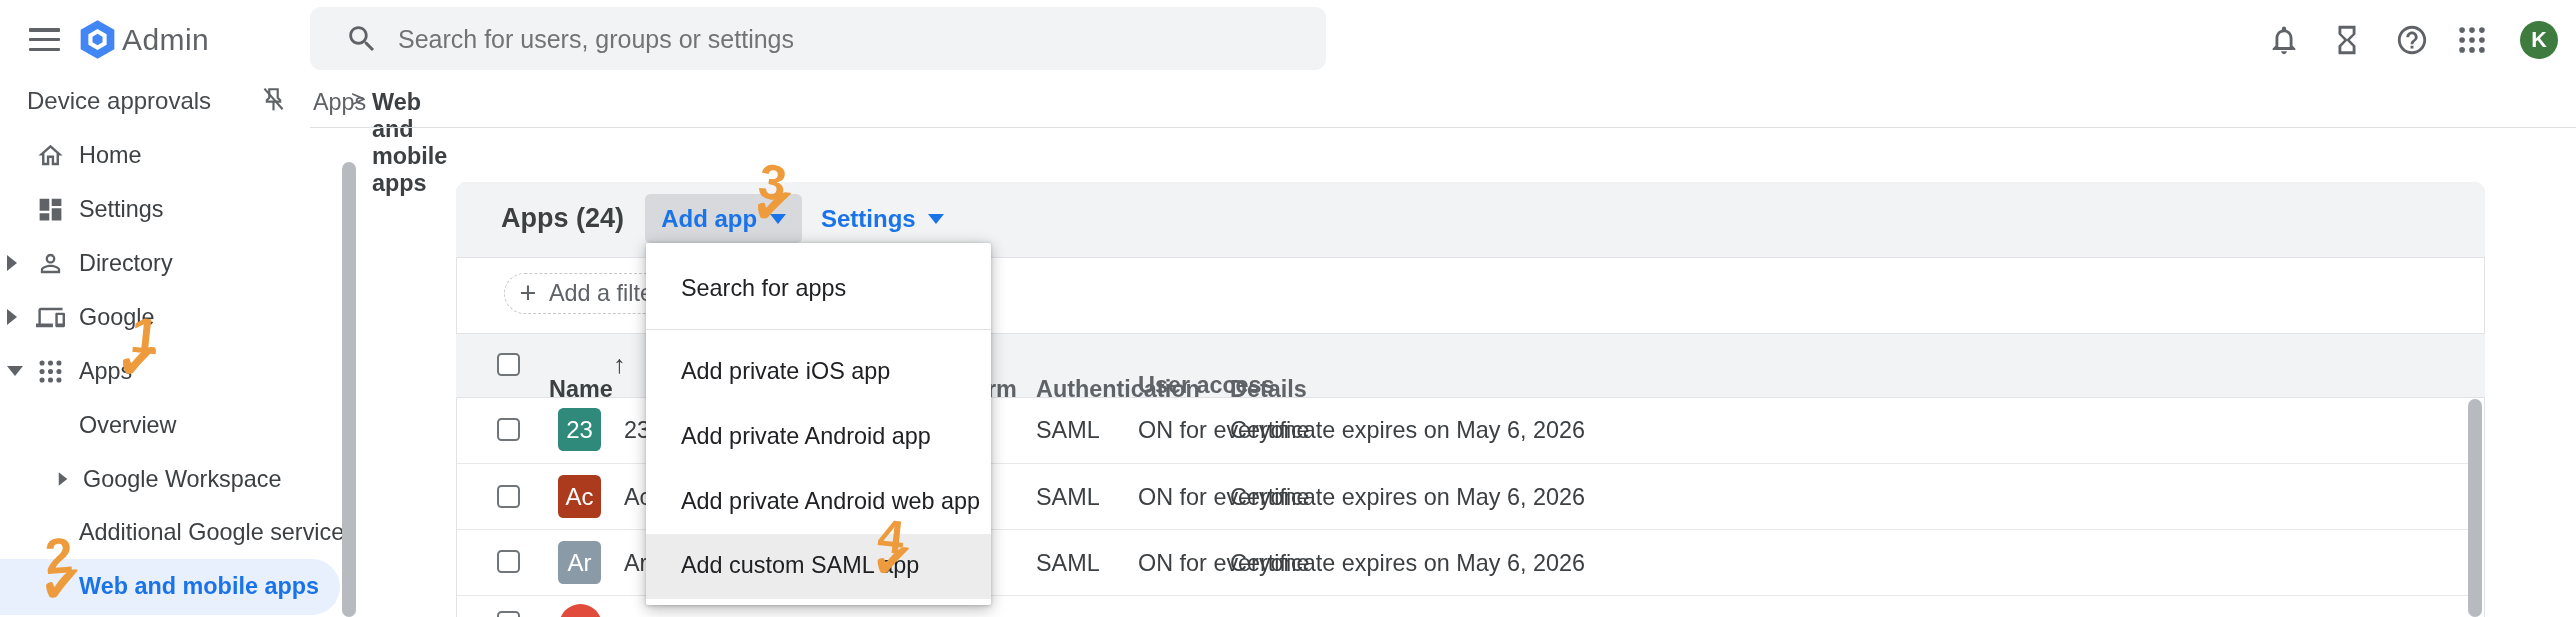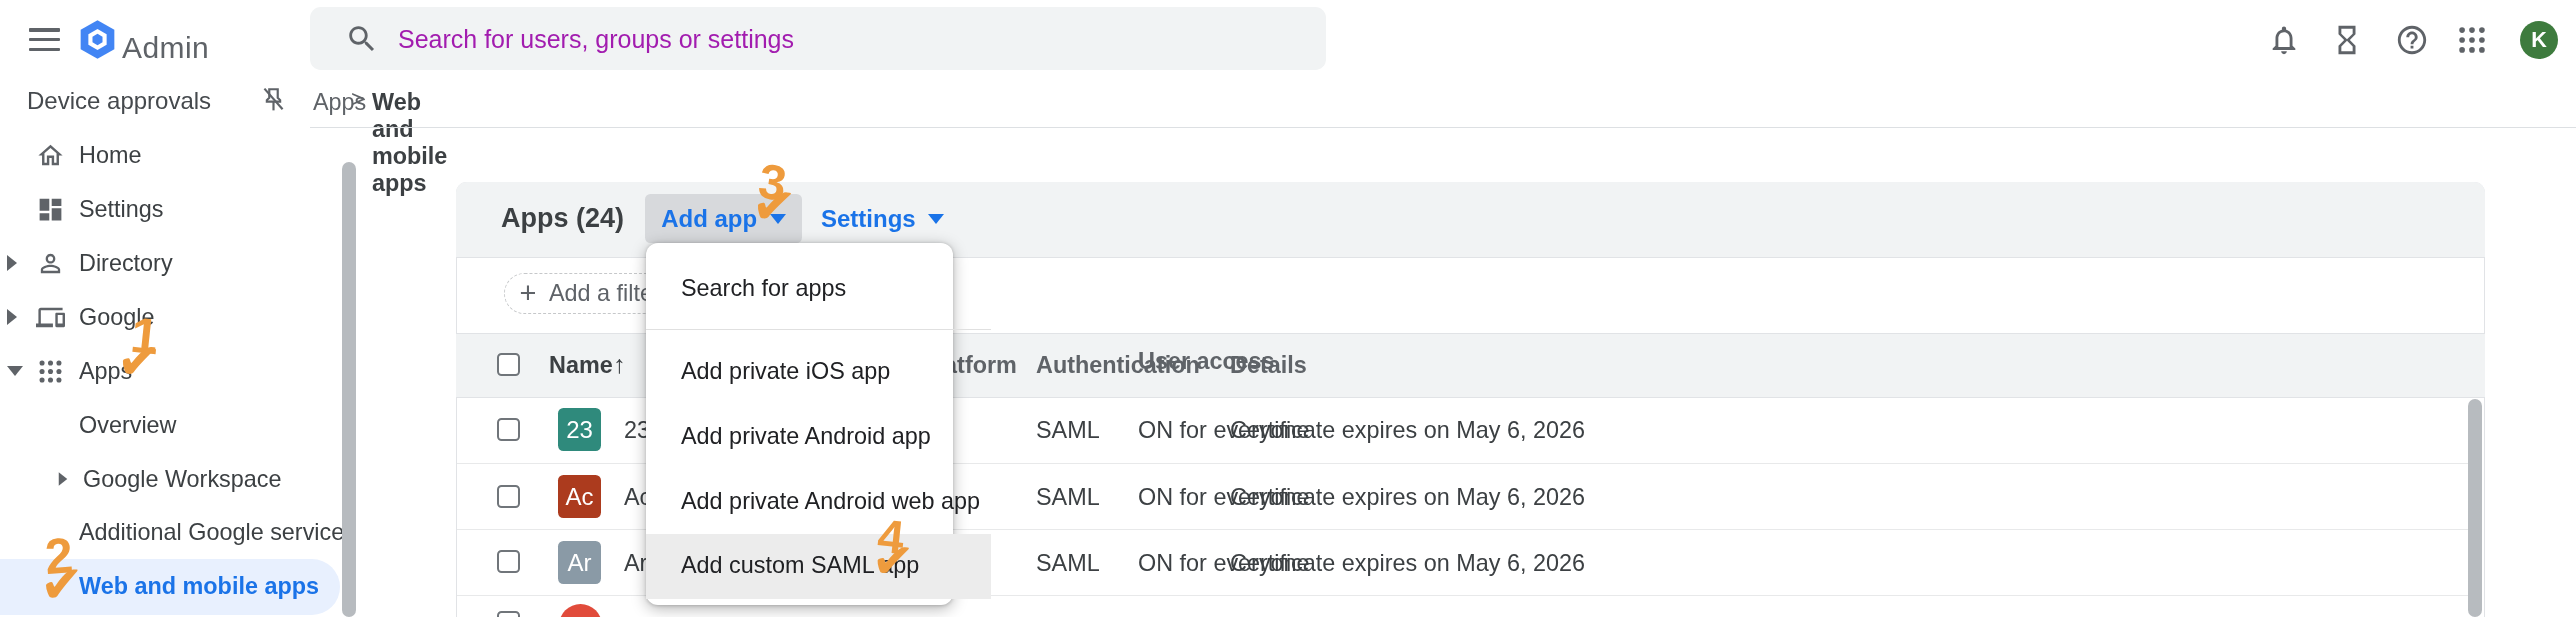--- a/index.html
+++ b/index.html
@@ -4,23 +4,23 @@
 <style>
   * { margin:0; padding:0; box-sizing:border-box; }
   html,body { width:2576px; height:617px; }
   body { position:relative; overflow:hidden; background:#fff;
          font-family:"Liberation Sans", sans-serif; color:#3c4043; }
   .abs { position:absolute; }
 
   
   .hamburger { left:29px; top:28px; width:31px; height:24px; cursor:pointer; }
   .hamburger div { width:31px; height:3.6px; background:#5f6368; border-radius:0.9px; margin-bottom:6.3px; }
-  .brand-text { left:122px; top:23.4px; font-size:30px; color:#5f6368; letter-spacing:0.4px;margin-top:8px; }
+  .brand-text { left:122px; top:23.4px; font-size:30px; color:#5f6368; letter-spacing:0.4px; }
   .searchbar { left:310px; top:7.2px; width:1016px; height:63px; background:#f1f3f4; border-radius:10.8px; }
-  .search-ph { left:398px; top:25px; font-size:25px; color:#a21caf; }
+  .search-ph { left:398px; top:25px; font-size:25px; color:#737373; }
   .avatar { left:2520px; top:20.7px; width:38px; height:38px; border-radius:50%;
             background:#3e7b3e; color:#fff; font-size:21.6px; font-weight:bold;
             display:flex; align-items:center; justify-content:center; }
 
   
   .section-label { left:27px; top:87px; font-size:24px; color:#45494d; }
   .bc-parent { left:313px; top:89px; font-size:23.4px; color:#5f6368; }
   .bc-sep    { left:351px; top:86px; font-size:23.4px; color:#5f6368; }
   .bc-cur    { left:372px; top:89px; font-size:23.4px; color:#3c4043; font-weight:bold; }
   .hdr-divider { left:310px; top:127px; width:2266px; height:0.9px; background:#dde0e3; }
@@ -50,33 +50,33 @@
 
   .filter-pill { left:504px; top:273px; width:189px; height:41px; border:1.8px dashed #c6c8ca;
                  border-radius:23.4px; display:flex; align-items:center; cursor:pointer; }
   .filter-plus { font-size:29px; color:#5f6368; margin-left:14.4px; line-height:27px; }
   .filter-label { font-size:23.4px; color:#5f6368; margin-left:12.6px; white-space:nowrap; }
 
   
   .thead { left:456px; top:333px; width:2029px; height:65px; background:#f1f3f4;
            border-top:0.9px solid #e1e3e6; border-bottom:0.9px solid #e1e3e6; }
   .cb { width:23.4px; height:23.4px; border:2.7px solid #70757a; border-radius:4.5px; background:#fff; cursor:pointer; }
-  .th { font-size:23.4px; color:#5f6368; font-weight:bold; white-space:nowrap; }
+  .th { font-size:23.4px; color:#5f6368; font-weight:bold; white-space:nowrap;margin-top:24px; }
   .th-name { color:#3c4043; }
   .sort-arrow { font-size:25px; color:#3c4043; }
   .row-divider { left:457px; width:2011px; height:0.9px; background:#e8e9ea; }
   .mono { width:43px; height:43px; border-radius:5.4px; color:#fff; font-size:24px;
           display:flex; align-items:center; justify-content:center; }
   .mg0 { background:#2f8a7c; } .mg1 { background:#ac3b1e; } .mg2 { background:#8a9aa6; }
   .mono-red { width:43px; height:43px; border-radius:50%; background:#e14b3b; }
   .cell { font-size:23.4px; color:#3c4043; white-space:nowrap; }
   .table-scroll { left:2468px; top:399px; width:14.4px; height:218px; background:#b7bbbf; border-radius:7.2px; }
 
   
-  .menu { left:646px; top:243px; width:307px; height:362px; background:#fff; border-radius:12px;
+  .menu { left:646px; top:243px; width:345px; height:362px; background:#fff; border-radius:2px;
           box-shadow:0 3.6px 14.4px rgba(0,0,0,.28), 0 0.9px 3.6px rgba(0,0,0,.18); z-index:10; }
   .menu-item { position:absolute; left:35px; font-size:23.4px; color:#202124; white-space:nowrap; cursor:pointer; }
   .menu-div { position:absolute; left:0; top:86px; width:345px; height:0.9px; background:#e0e0e0; }
   .menu-hl { position:absolute; left:0; top:291px; width:345px; height:65px; background:#ececec; }
 
   
   .anno { z-index:30; color:#ee9b3d; font-weight:bold; line-height:1; }
   .anno-check { font-family:"DejaVu Sans", sans-serif; }
 
   

